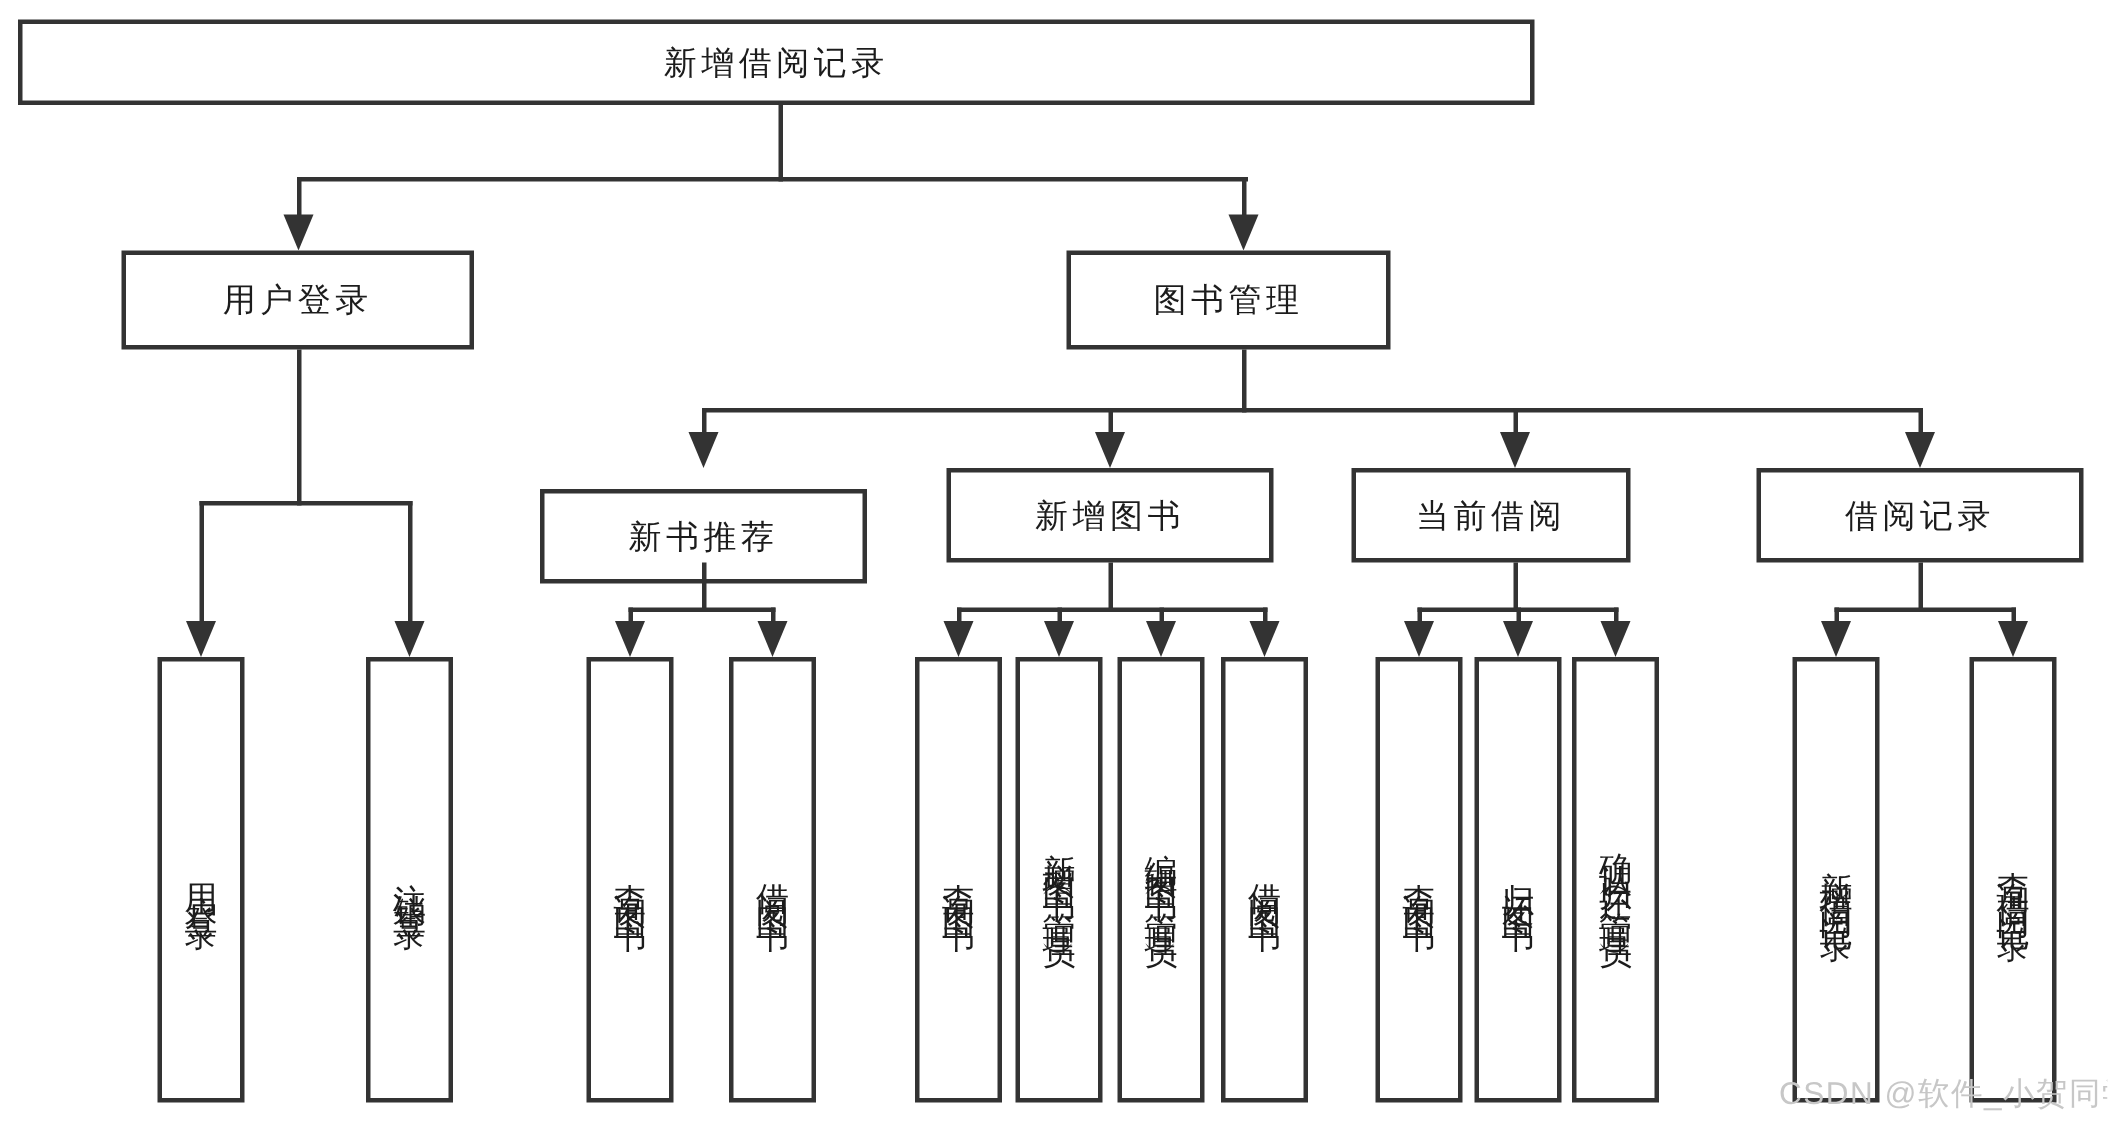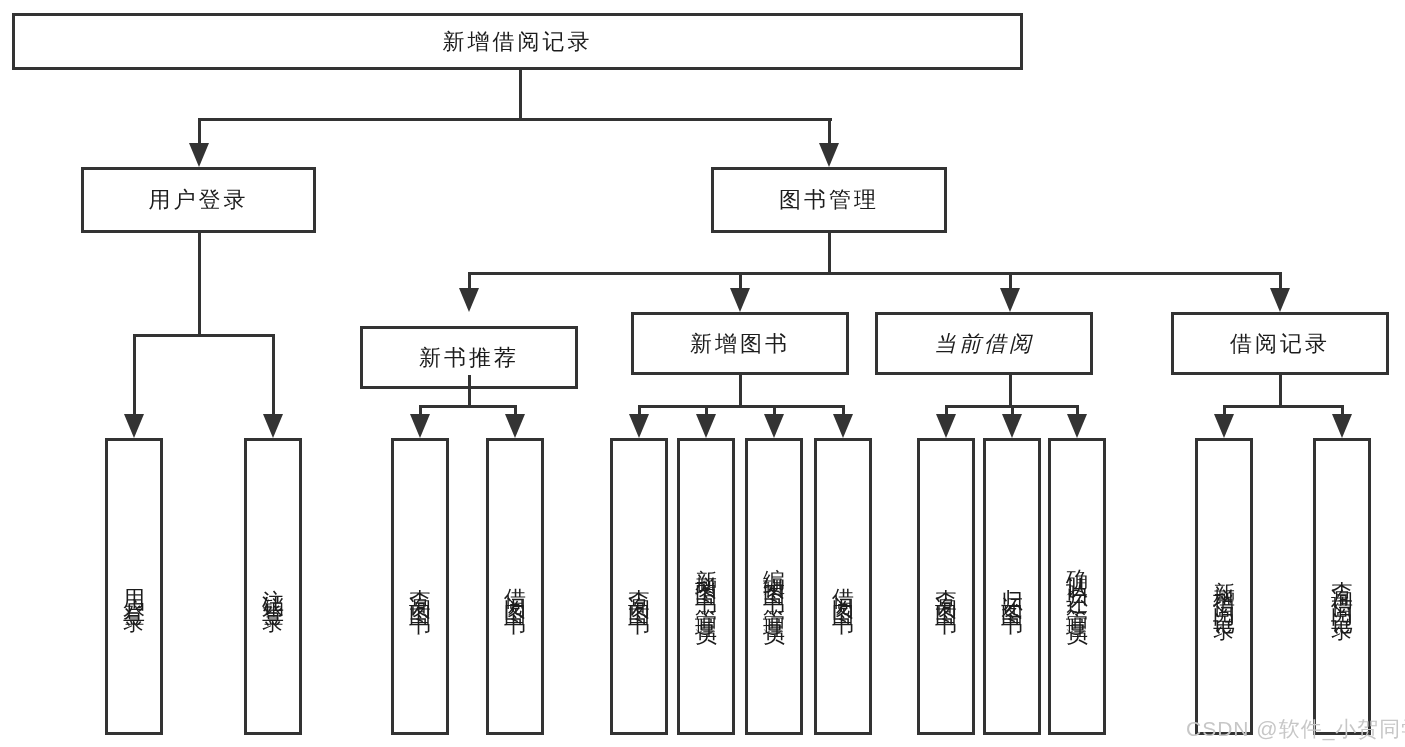--- a/index.html
+++ b/index.html
@@ -70,21 +70,21 @@
   <div class="box" style="left:12px; top:13px; width:1011px; height:57px;">新增借阅记录</div>
 
   <div class="ln" style="left:519px; top:68px; width:3px; height:53px;"></div>
   <div class="ln" style="left:198px; top:118px; width:634px; height:3px;"></div>
   <div class="ln" style="left:198px; top:118px; width:3px; height:30px;"></div>
   <div class="ln" style="left:828px; top:118px; width:3px; height:30px;"></div>
   <div class="arrow" style="left:189px; top:143px;"></div>
   <div class="arrow" style="left:819px; top:143px;"></div>
 
   <div class="box" style="left:81px; top:167px; width:235px; height:66px;">用户登录</div>
-  <div class="box" style="left:711px; top:167px; width:236px; height:66px;">图书管理</div>
+  <div class="box" style="left:711px; top:167px; width:216px; height:66px;">图书管理</div>
 
   <div class="ln" style="left:198px; top:233px; width:3px; height:104px;"></div>
   <div class="ln" style="left:133px; top:334px; width:142px; height:3px;"></div>
   <div class="ln" style="left:133px; top:334px; width:3px; height:84px;"></div>
   <div class="ln" style="left:272px; top:334px; width:3px; height:84px;"></div>
   <div class="arrow" style="left:124px; top:414px;"></div>
   <div class="arrow" style="left:263px; top:414px;"></div>
 
   <div class="ln" style="left:828px; top:233px; width:3px; height:42px;"></div>
   <div class="ln" style="left:468px; top:272px; width:814px; height:3px;"></div>
@@ -92,21 +92,21 @@
   <div class="ln" style="left:739px; top:272px; width:3px; height:20px;"></div>
   <div class="ln" style="left:1009px; top:272px; width:3px; height:20px;"></div>
   <div class="ln" style="left:1279px; top:272px; width:3px; height:20px;"></div>
   <div class="arrow" style="left:459px; top:288px;"></div>
   <div class="arrow" style="left:730px; top:288px;"></div>
   <div class="arrow" style="left:1000px; top:288px;"></div>
   <div class="arrow" style="left:1270px; top:288px;"></div>
 
   <div class="box" style="left:360px; top:326px; width:218px; height:63px;">新书推荐</div>
   <div class="box" style="left:631px; top:312px; width:218px; height:63px;">新增图书</div>
-  <div class="box" style="left:875px; top:312px; width:218px; height:63px;font-style:italic;">当前借阅</div>
+  <div class="box" style="left:901px; top:312px; width:186px; height:63px;">当前借阅</div>
   <div class="box" style="left:1171px; top:312px; width:218px; height:63px;">借阅记录</div>
 
   <div class="ln" style="left:468px; top:375px; width:3px; height:33px;"></div>
   <div class="ln" style="left:419px; top:405px; width:98px; height:3px;"></div>
   <div class="ln" style="left:419px; top:405px; width:3px; height:13px;"></div>
   <div class="ln" style="left:514px; top:405px; width:3px; height:13px;"></div>
   <div class="arrow" style="left:410px; top:414px;"></div>
   <div class="arrow" style="left:505px; top:414px;"></div>
 
   <div class="ln" style="left:739px; top:375px; width:3px; height:33px;"></div>

